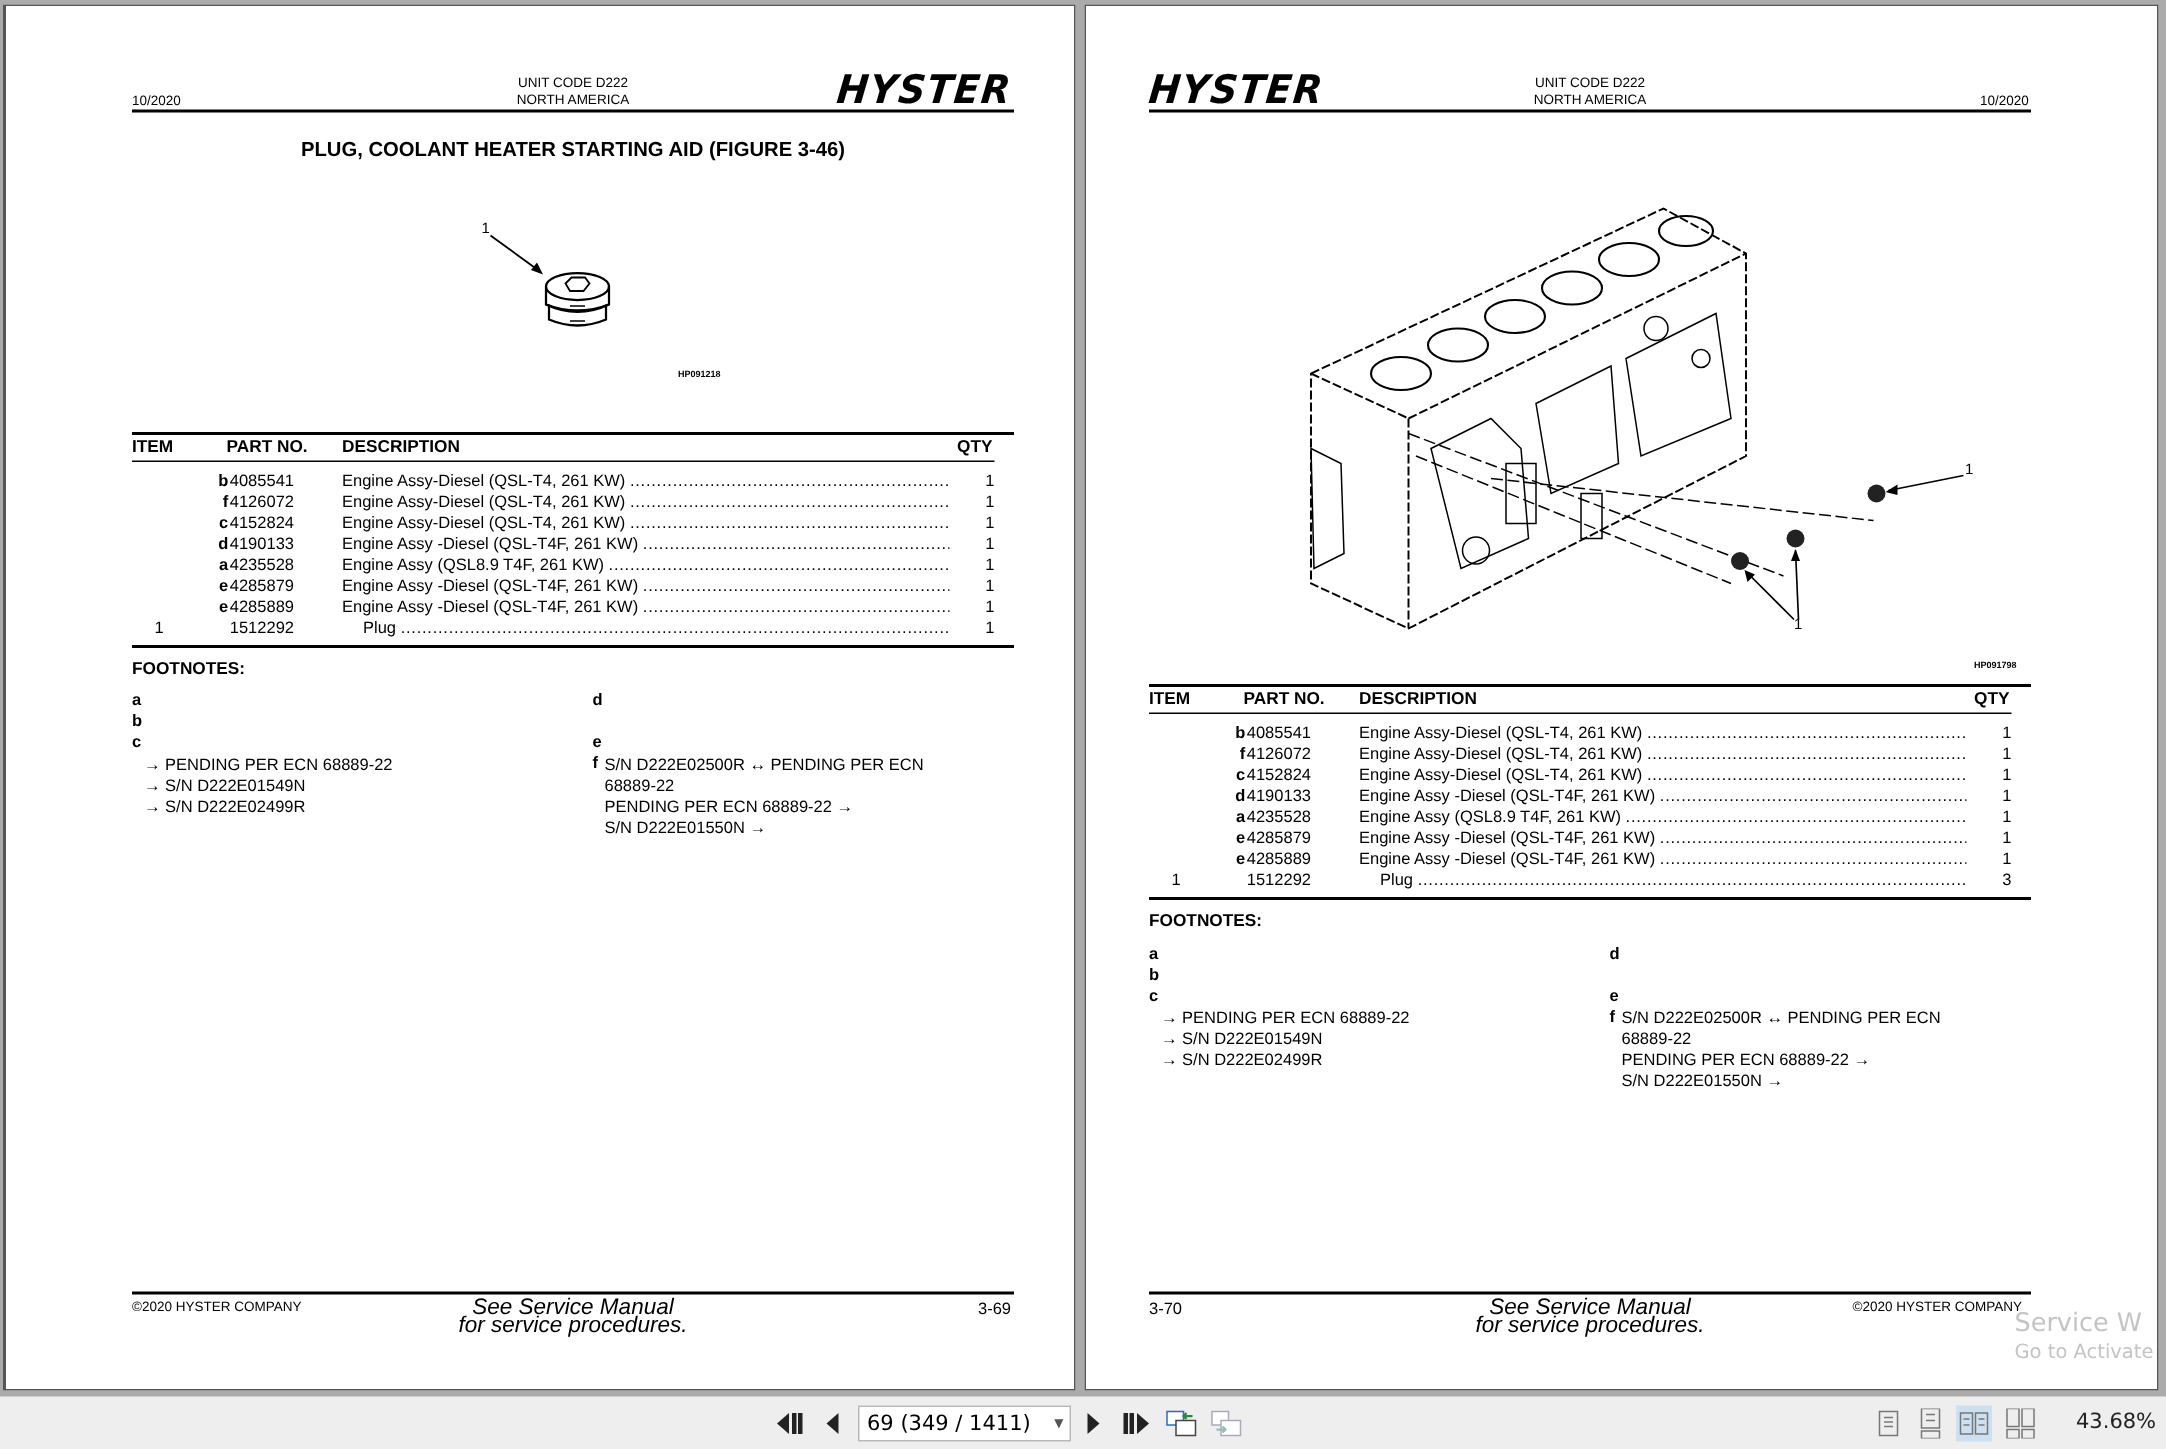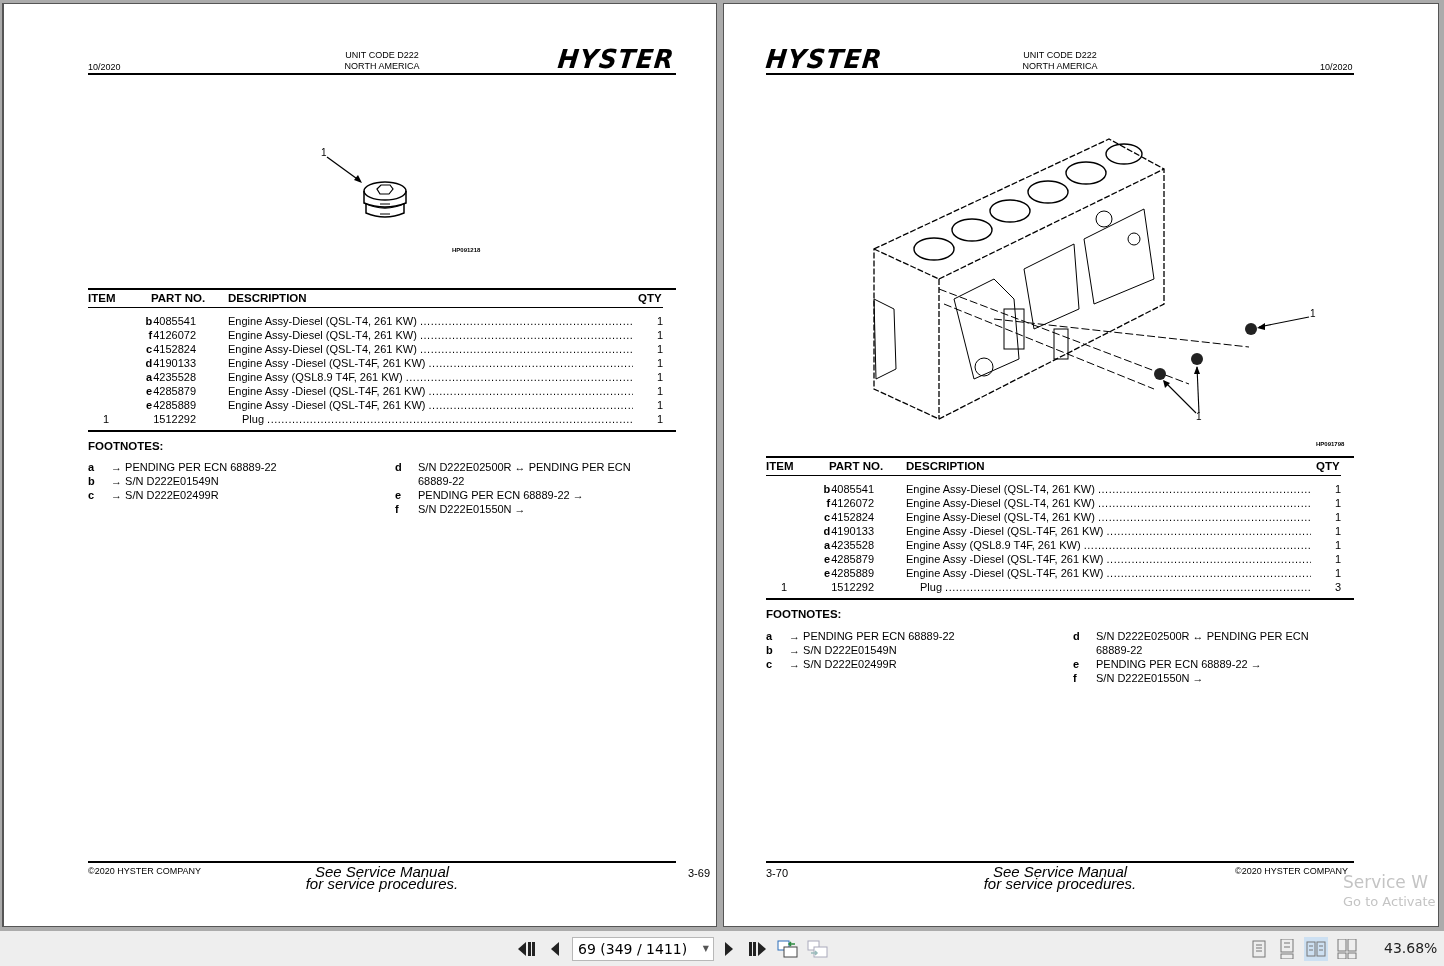--- a/index.html
+++ b/index.html
@@ -29,21 +29,21 @@
   .c-item { position: absolute; left: 0; width: 36px; text-align: center; }
   .c-part { position: absolute; left: 36px; width: 72px; text-align: right; }
   .c-part b { font-weight: bold; margin-right: 1px; }
   .c-desc { position: absolute; left: 140px; overflow: hidden; }
   .c-desc .dots { color: #000; letter-spacing: 0.5px; }
   .c-qty { position: absolute; text-align: right; width: 20px; }
 
   .fn-title { position: absolute; font-weight: bold; font-size: 11.5px; }
   .fn { position: absolute; font-size: 11px; line-height: 14px; }
   .fn .k { position: absolute; left: 0; font-weight: bold; }
-  .fn .v2 { position: absolute; left: 23px; white-space: nowrap; }
+  .fn .v2 { position: absolute; left: 8px; white-space: nowrap; margin-top: 43px; }
 
   .ftr-rule { position: absolute; top: 857px; height: 2px; background: #000; }
   .ftr { position: absolute; top: 862px; font-size: 9px; }
   .ftr-c { position: absolute; top: 862px; font-size: 15px; font-style: italic; text-align: center; width: 200px; line-height: 12px; }
   .ftr-pg { position: absolute; top: 863px; font-size: 11px; }
 
   .watermark { position: absolute; left: 1343px; top: 872px; color: #c4c4c4; font-family: "DejaVu Sans", sans-serif; }
   .watermark .w1 { font-size: 17px; }
   .watermark .w2 { font-size: 13px; margin-top: 2px; }
 
@@ -61,20 +61,21 @@
 
   <div class="page left">
     <div class="date" style="left:84px;">10/2020</div>
     <div class="unit" style="left:298px;">
       <div>UNIT CODE D222</div>
       <div>NORTH AMERICA</div>
     </div>
     <div class="logo" style="left:554px;">HYSTER</div>
     <div class="hdr-rule" style="left:84px;width:588px;"></div>
 
+    <div class="title" style="left:84px;width:588px;">PLUG, COOLANT HEATER STARTING AID (FIGURE 3-46)</div>
 
     <div class="figure" style="left:300px;top:135px;width:200px;height:120px;">
       <svg width="200" height="120" viewBox="0 0 200 120">
         <line x1="23" y1="18" x2="56" y2="42" stroke="#000" stroke-width="1.2"></line>
         <polygon points="58,44 50,41 54,36" fill="#000"></polygon>
         <ellipse cx="81" cy="52" rx="21" ry="9" fill="#fff" stroke="#000" stroke-width="1.5"></ellipse>
         <polygon points="73,50 77,46 86,46 89,50 85,55 76,55" fill="none" stroke="#000" stroke-width="1.2"></polygon>
         <path d="M60,52 L60,64 Q81,72 102,64 L102,52" fill="none" stroke="#000" stroke-width="1.5"></path>
         <path d="M60,64 Q81,74 102,64" fill="none" stroke="#000" stroke-width="1.3"></path>
         <path d="M62,64 L62,74 Q81,82 100,74 L100,64" fill="none" stroke="#000" stroke-width="1.5"></path>
@@ -177,21 +178,21 @@
           <span class="v2">S/N D222E01550N →</span>
         </div>
       </div>
 
     <div class="ftr-rule" style="left:84px;width:588px;"></div>
     <div class="ftr" style="left:84px;">©2020 HYSTER COMPANY</div>
     <div class="ftr-c" style="left:278px;">
       <div>See Service Manual</div>
       <div>for service procedures.</div>
     </div>
-    <div class="ftr-pg" style="left:684px;">3-69</div>
+    <div class="ftr-pg" style="left:648px;">3-69</div>
   </div>
 
   <div class="page right">
     <div class="logo" style="left:42px;">HYSTER</div>
     <div class="unit" style="left:256px;">
       <div>UNIT CODE D222</div>
       <div>NORTH AMERICA</div>
     </div>
     <div class="date" style="left:596px;">10/2020</div>
     <div class="hdr-rule" style="left:42px;width:588px;"></div>

